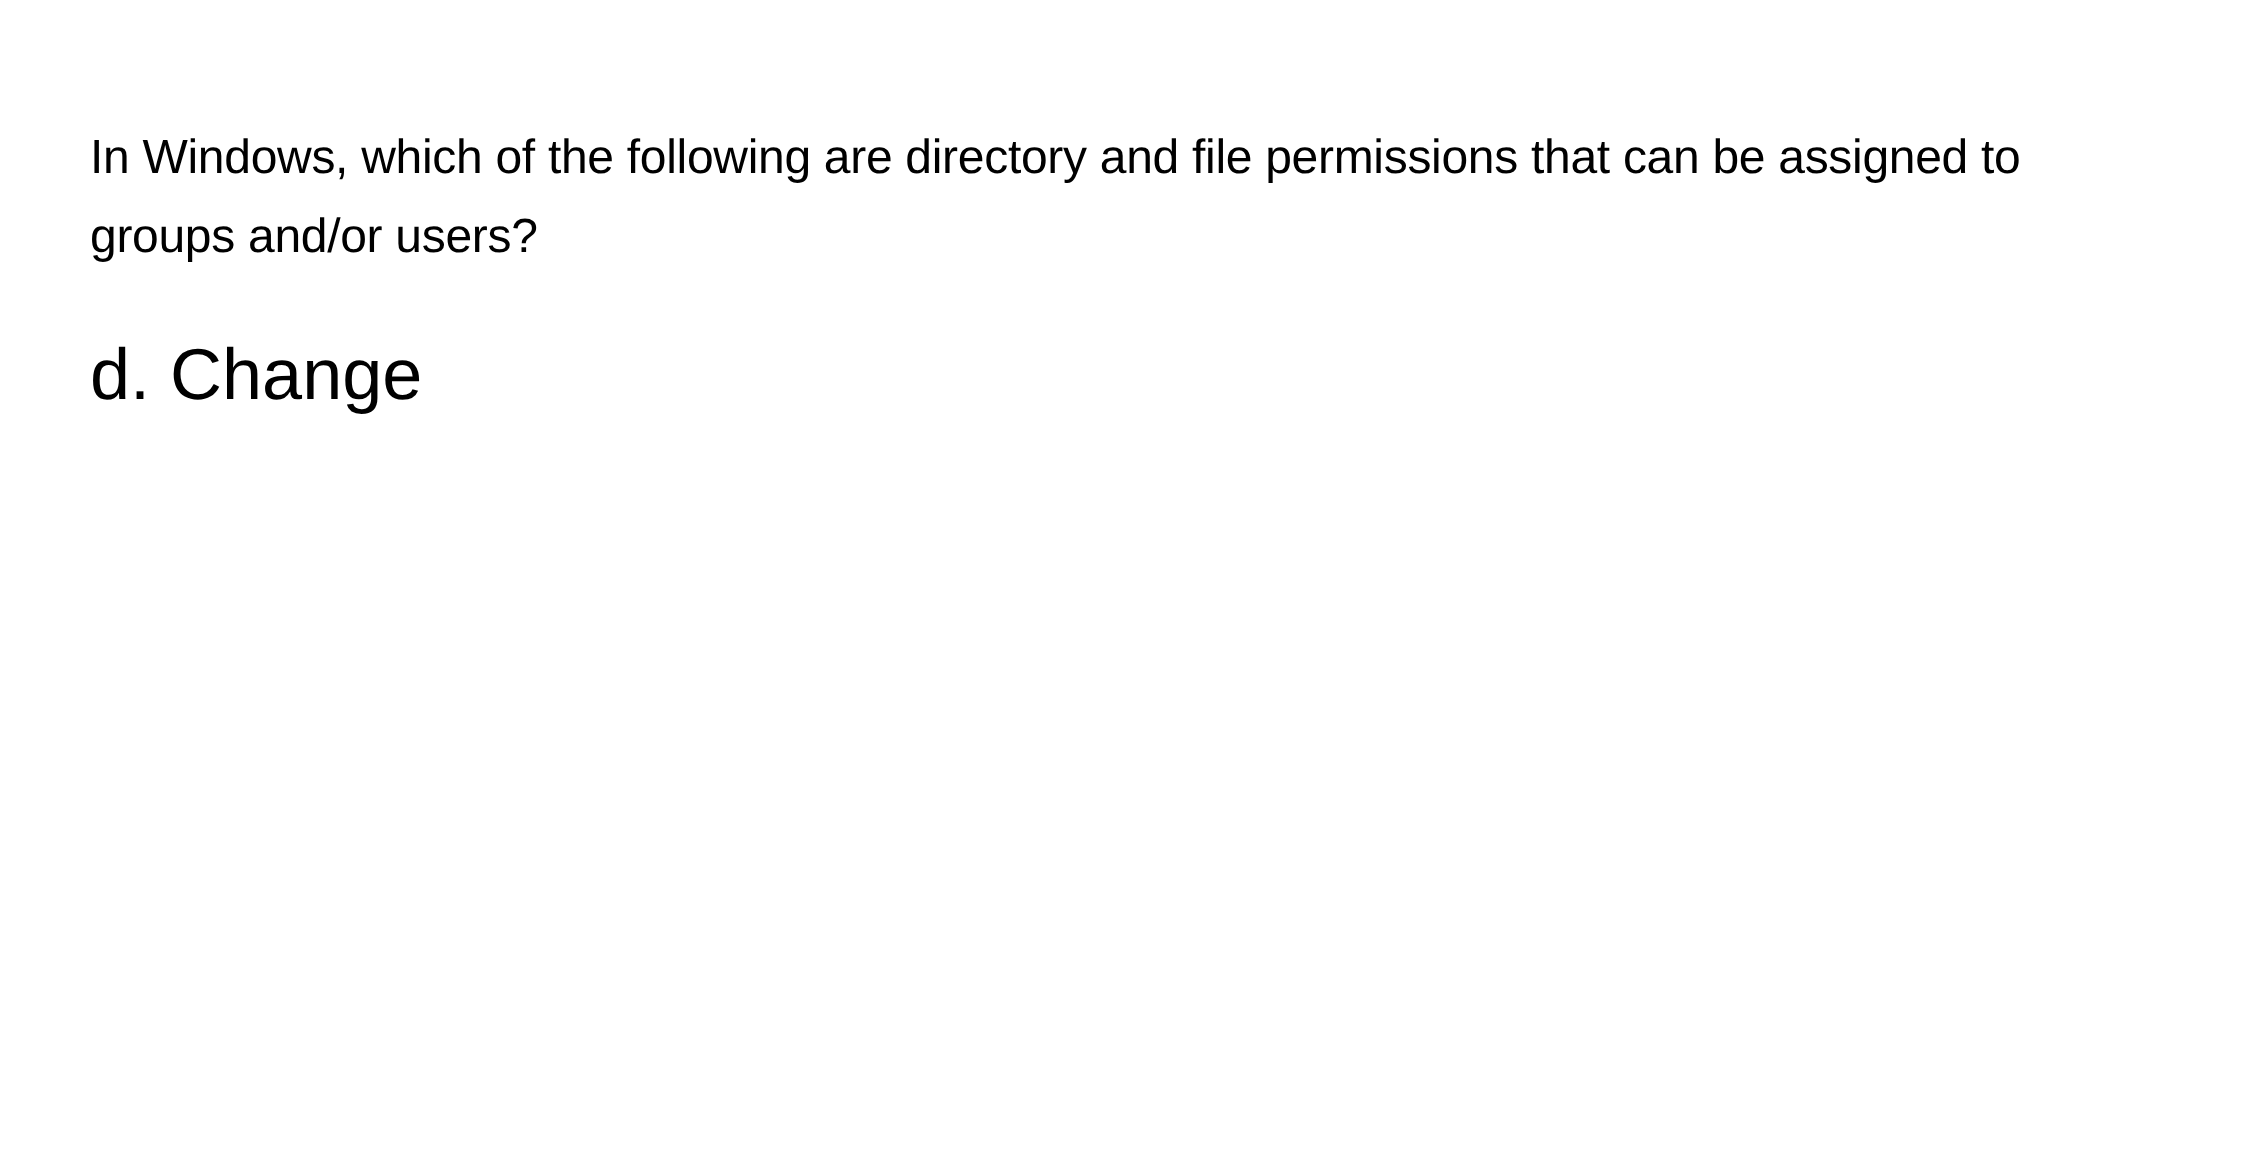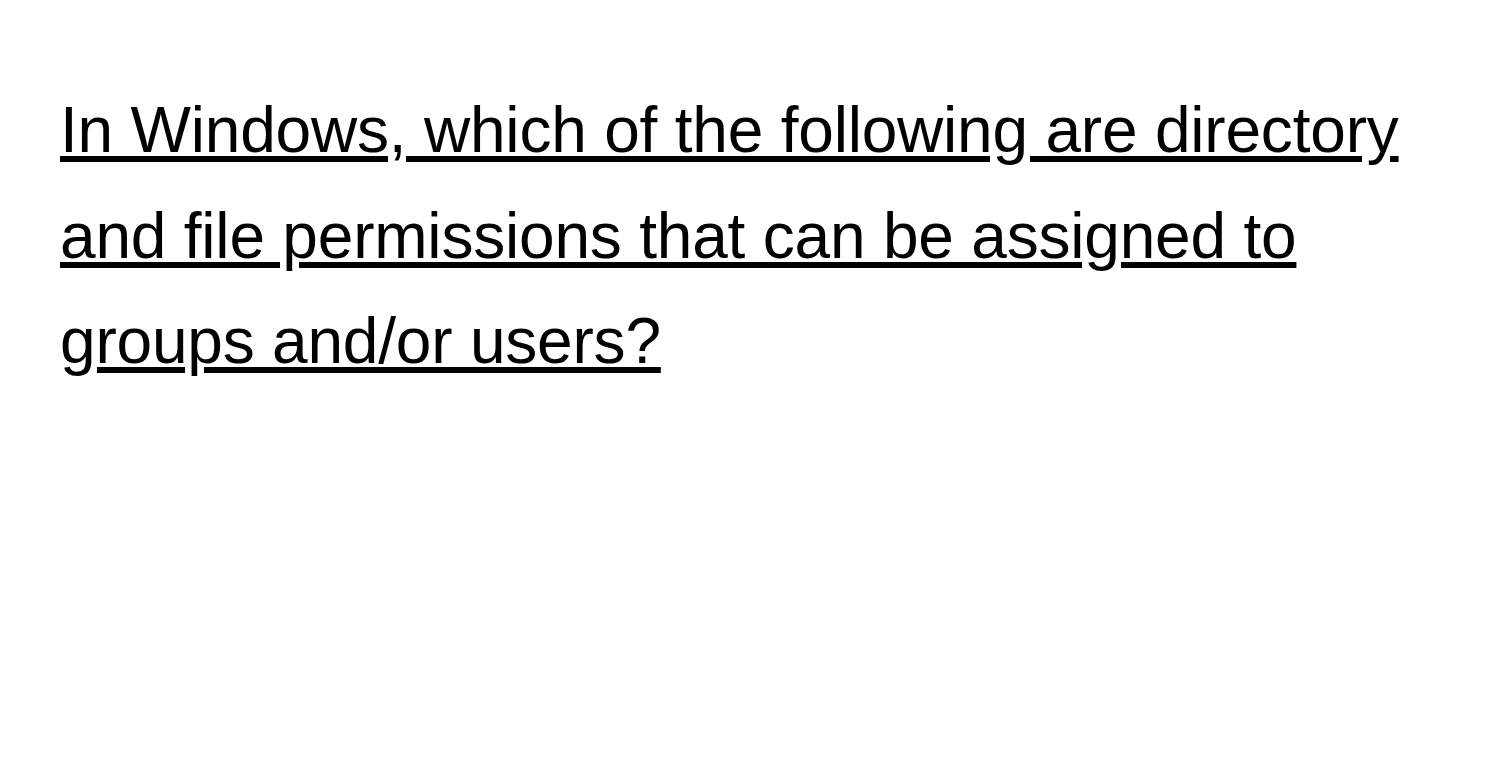--- a/index.html
+++ b/index.html
@@ -9,33 +9,33 @@
     }
     body {
       width: 1500px;
       height: 776px;
       background: #ffffff;
       font-family: -apple-system, BlinkMacSystemFont, "Segoe UI", Helvetica, Arial, sans-serif;
       color: #000000;
       padding: 78px 60px 60px 60px;
     }
     .question {
-      font-size: 64px;
+      font-size: 32px;
       line-height: 1.65;
       margin-bottom: 30px;
       letter-spacing: -0.2px;
-      text-decoration: underline;
     }
     .options {
       font-size: 48px;
       line-height: 1.55;
     }
     .option {
       margin-bottom: 6px;
     }
   </style>
 </head>
 <body>
 
 <div class="question">In Windows, which of the following are directory and file permissions that can be assigned to groups and/or users?</div>
 
 <div class="options">
+  <div class="option">d. Change</div>
 </div>
 
 </body></html>

